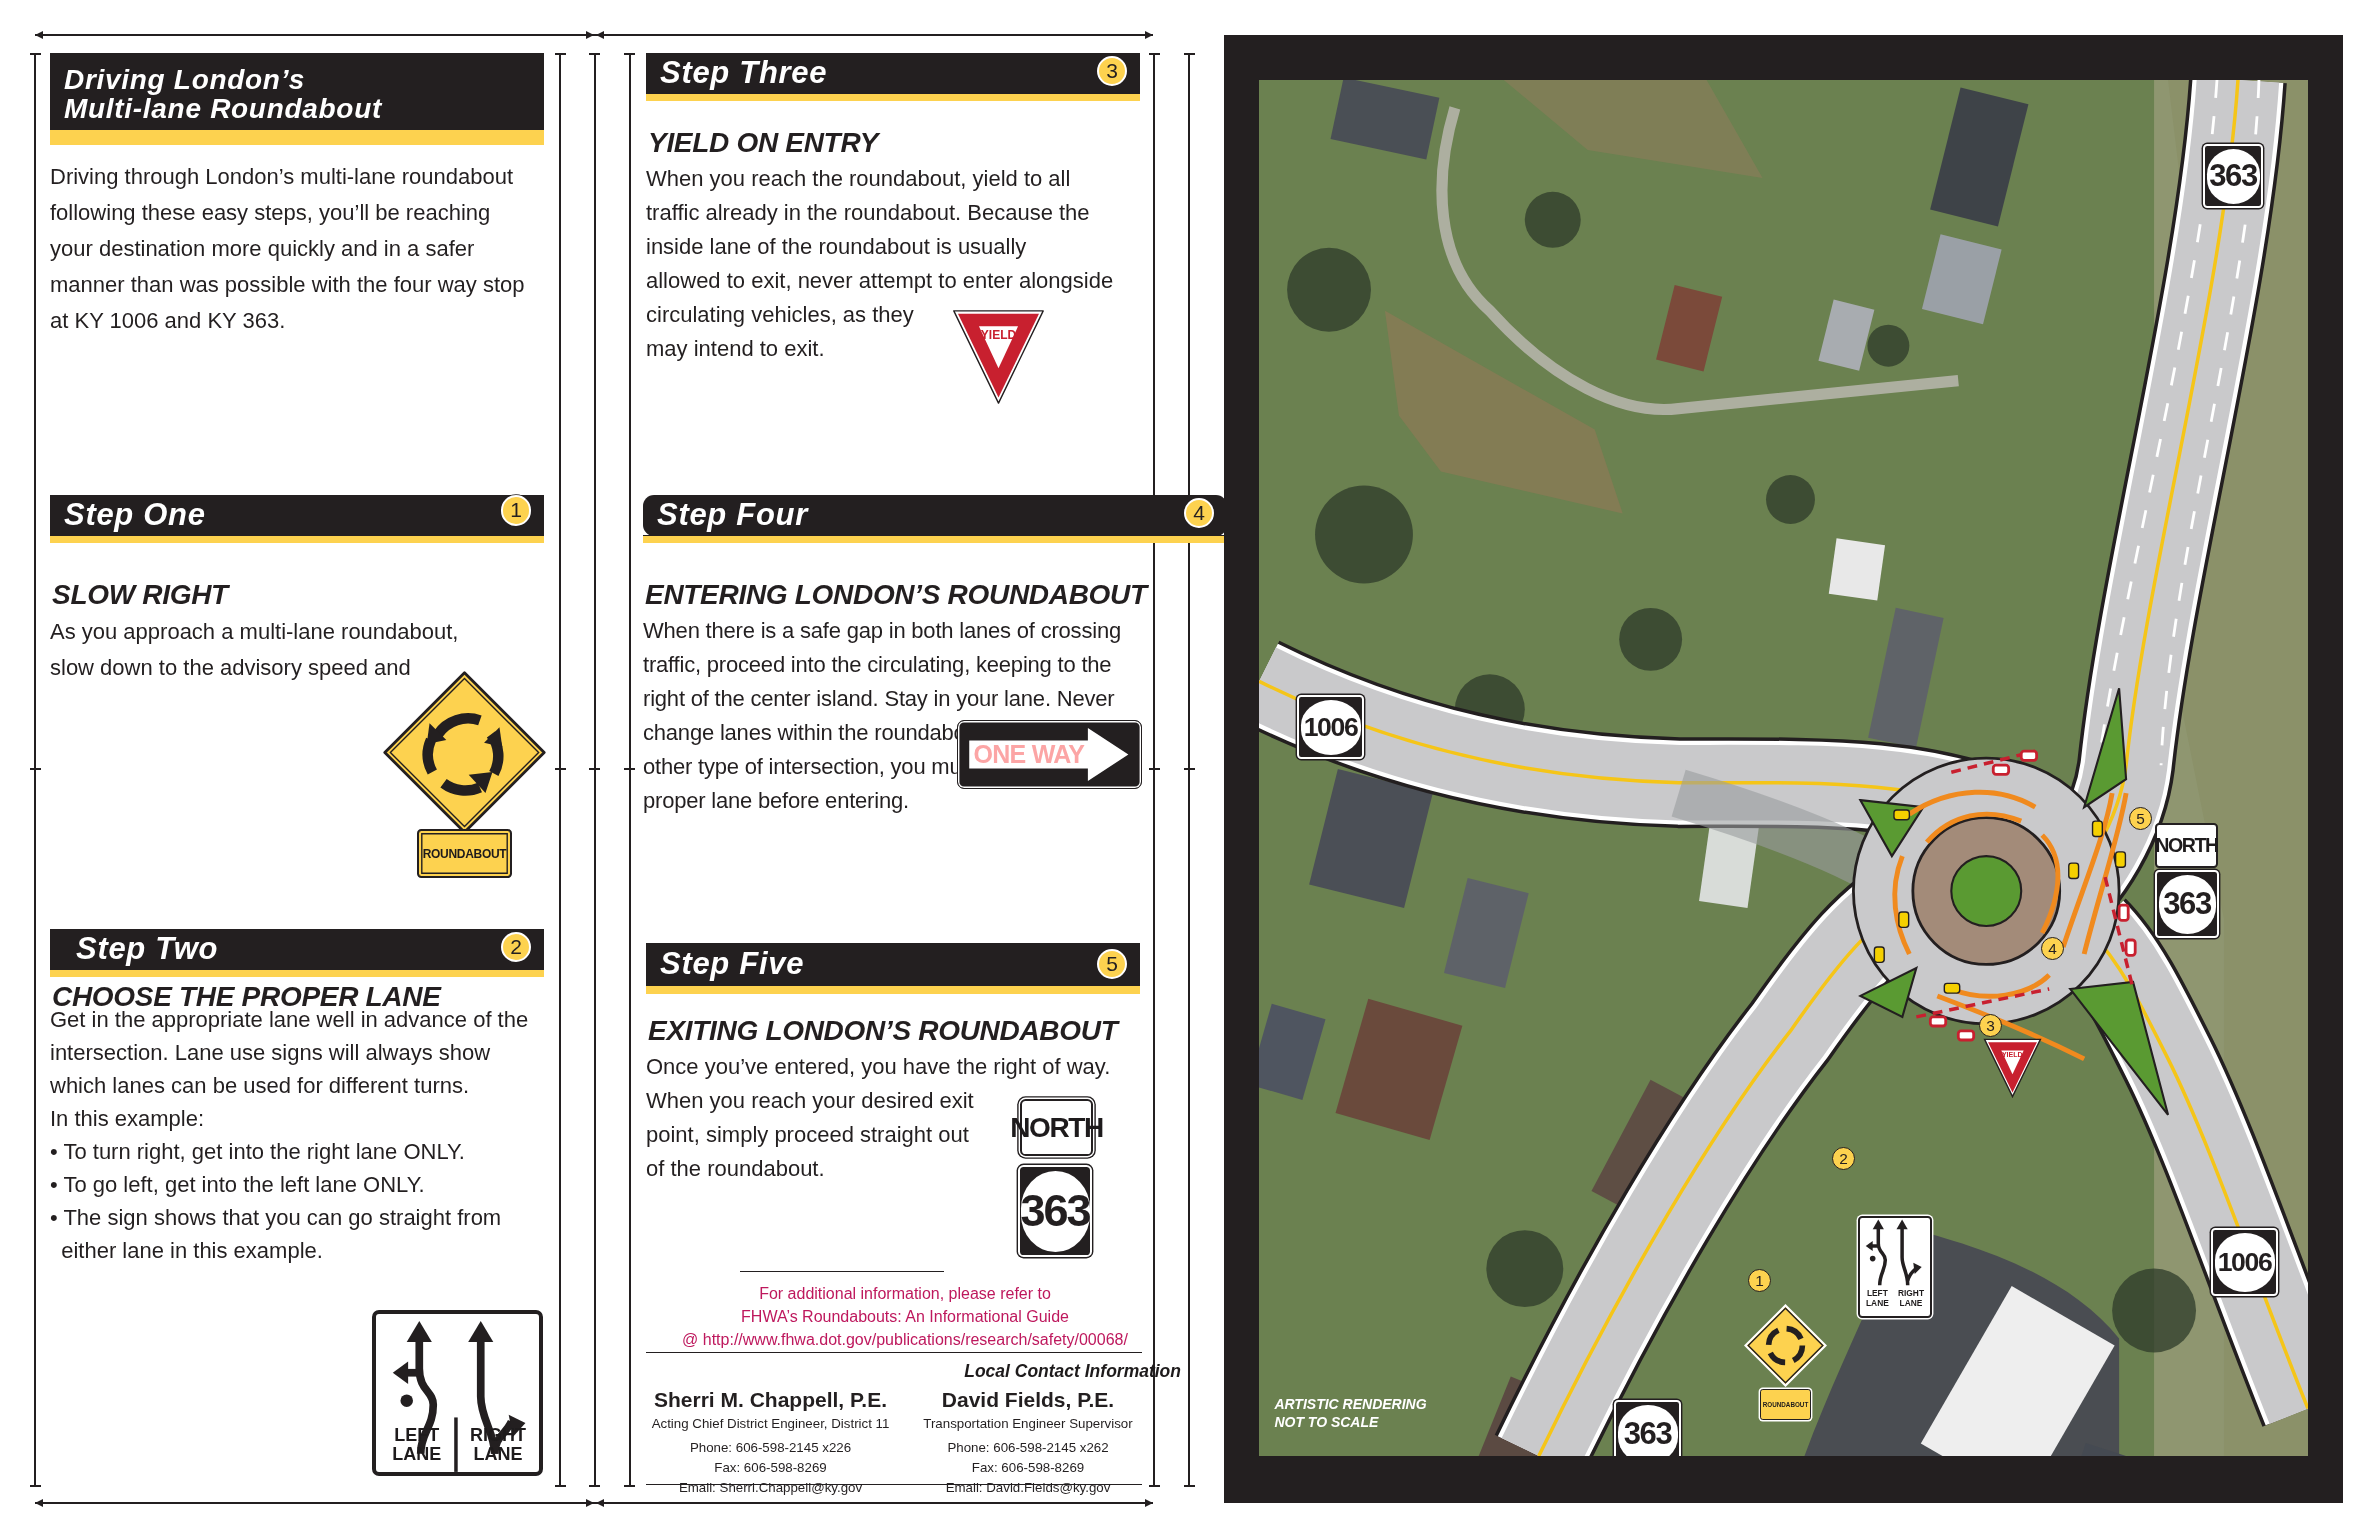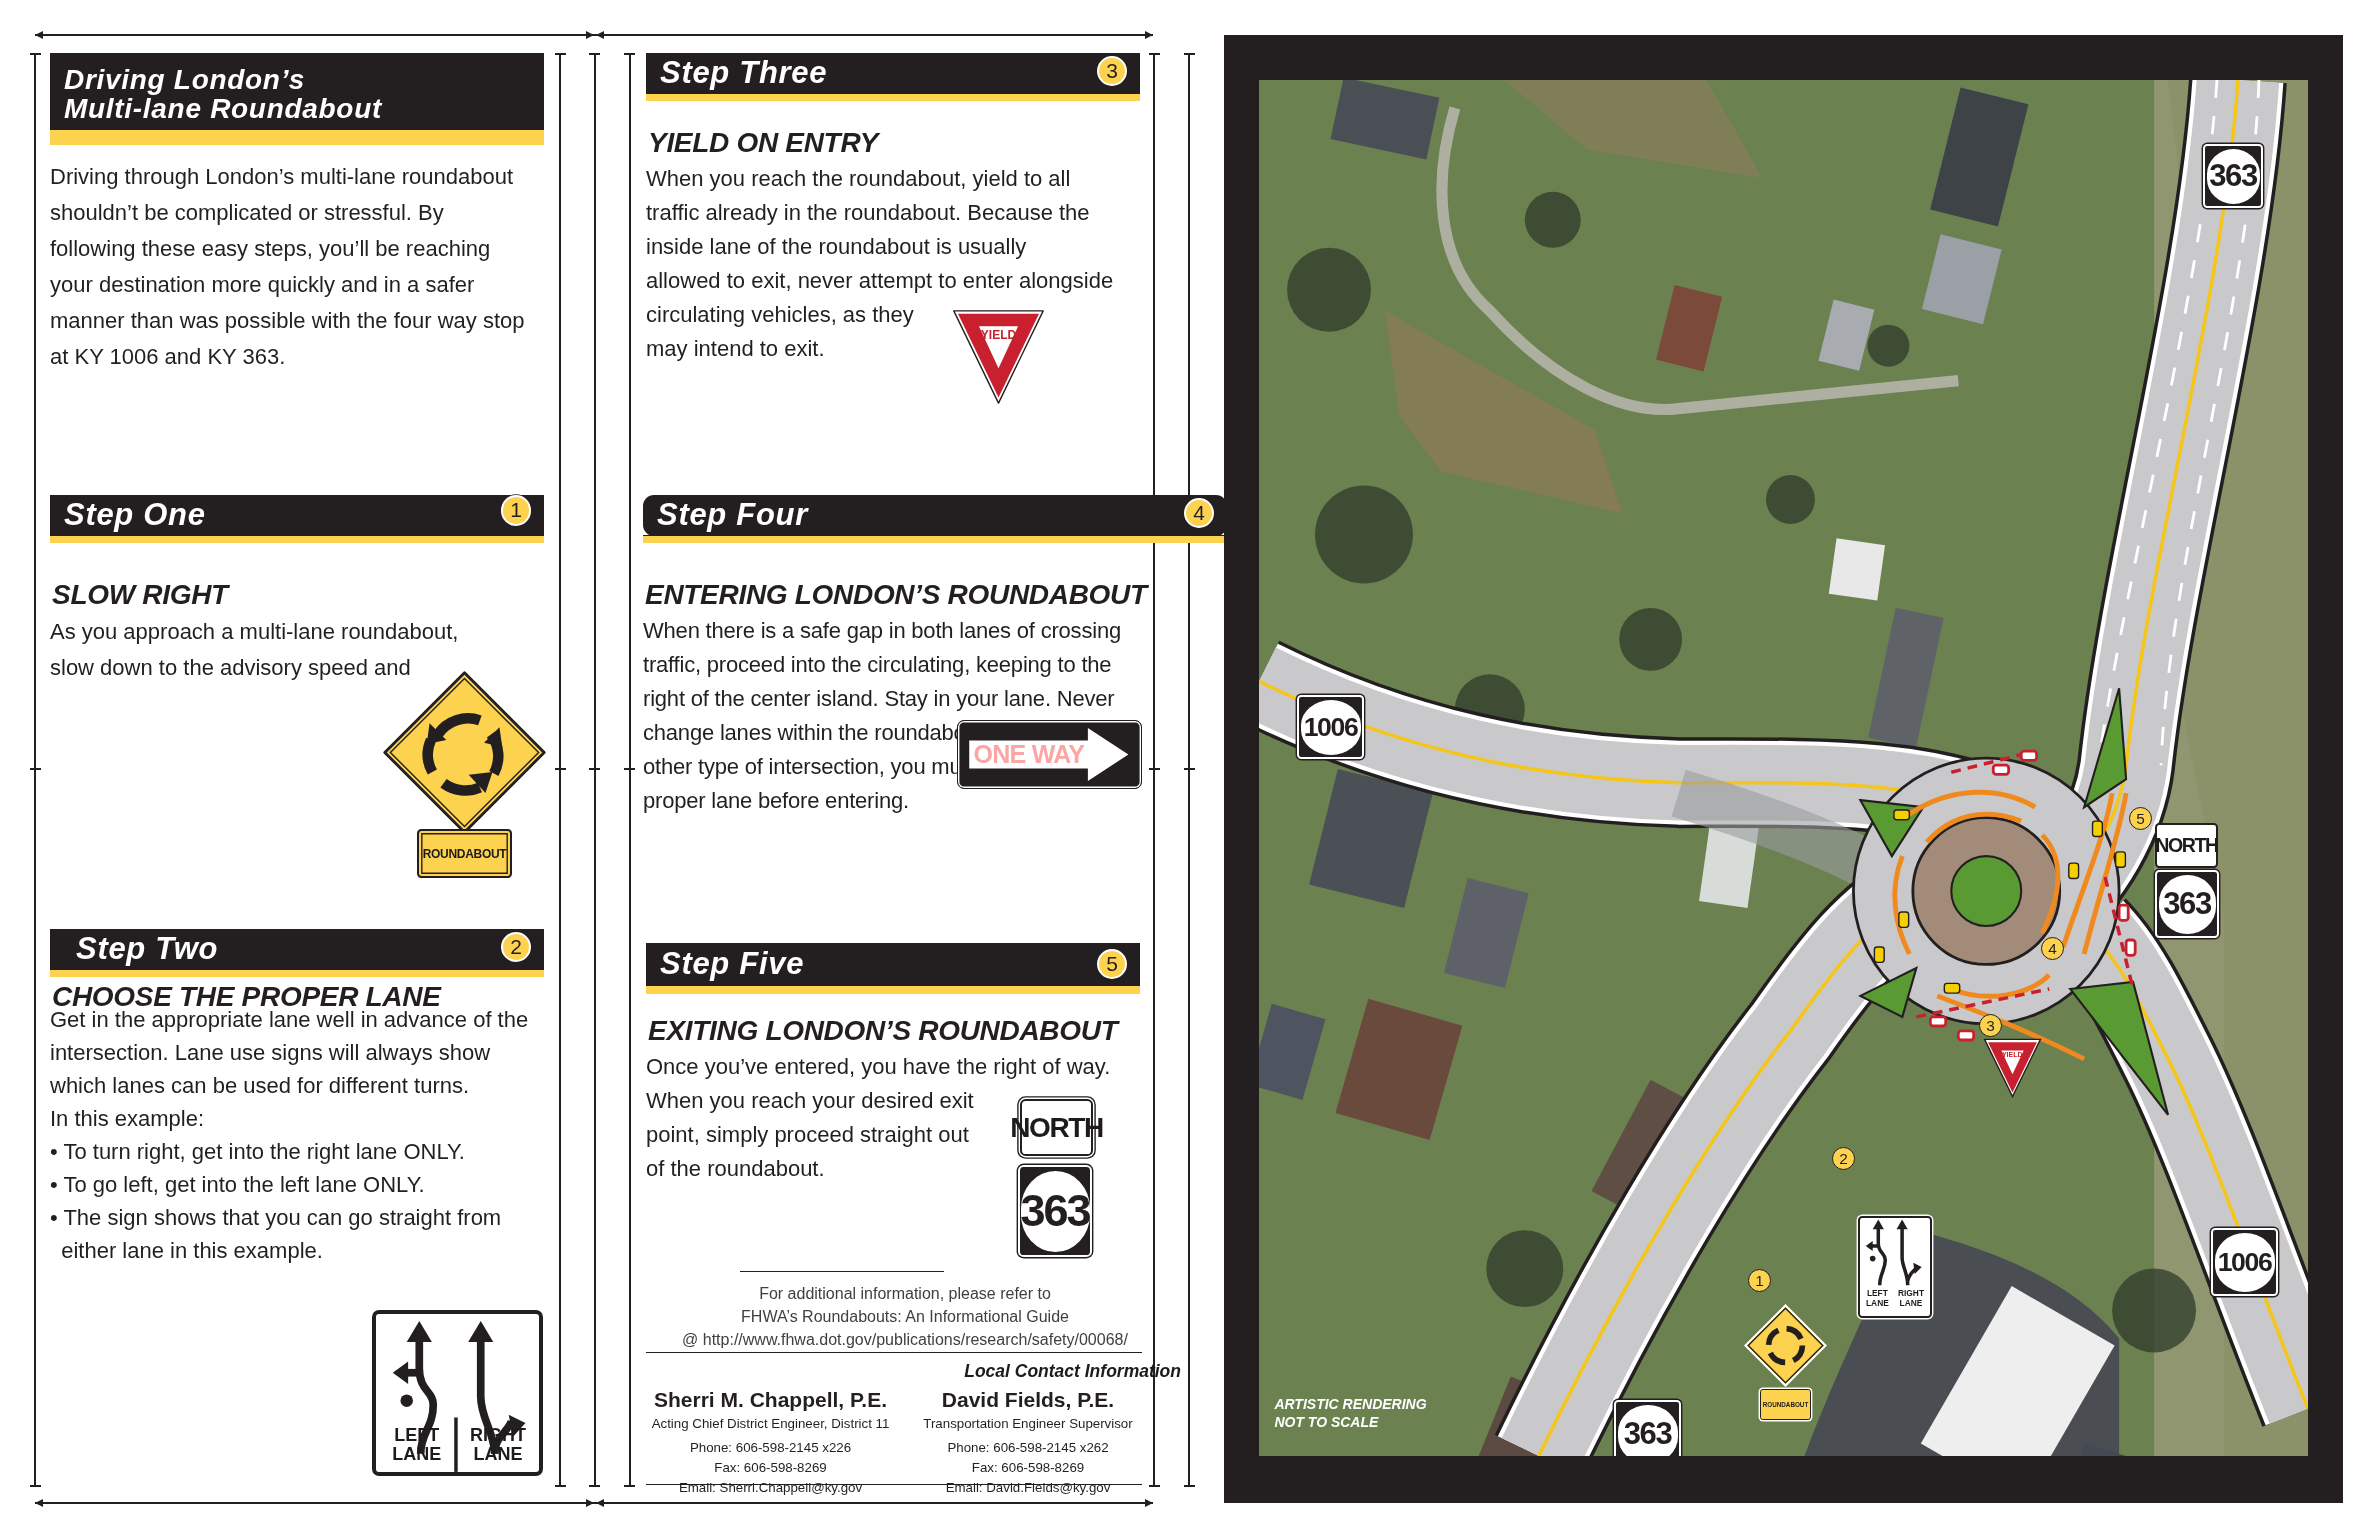--- a/index.html
+++ b/index.html
@@ -33,21 +33,21 @@
     position: absolute; font-weight: bold; font-style: italic; font-size: 28px; color: #231f20;
     letter-spacing: -0.3px; white-space: nowrap;
   }
   .body-text { position: absolute; font-size: 22px; color: #231f20; line-height: 36px; }
   .body-text p { margin: 0; }
   .tight { line-height: 33px; }
   .red-yield { color: #c8202f; font-weight: bold; font-style: italic; }
 
   
   .sign-black { background: #231f20; }
-  .footer-text { position: absolute; font-size: 16px; text-align: center; color: #404040; line-height: 23px; }
+  .footer-text { position: absolute; font-size: 16px; text-align: center; color: #be185d; line-height: 23px; }
   .contact { position: absolute; text-align: center; color: #231f20; }
   .contact .name { font-weight: bold; font-size: 21px; line-height: 28px; }
   .contact .role { font-size: 13.3px; line-height: 19.6px; }
   .contact .line { font-size: 13.3px; line-height: 20px; }
 
   
   .map-frame { position: absolute; left: 1224px; top: 35px; width: 1119px; height: 1468px; background: #231f20; }
   .map-inner { position: absolute; left: 35px; top: 45px; width: 1049px; height: 1376px; overflow: hidden; background: #6f8553; }
   .route-shield {
     position: absolute; background: #231f20; border: 2.1px solid #fff; box-shadow: 0 0 0 1.4px #231f20; border-radius: 4.2px;
@@ -105,21 +105,20 @@
 <div class="tick-v" style="left:1149px; top:1485px;"></div>
 <div class="tick-v" style="left:1184px; top:1485px;"></div>
 
 <div class="hdr" style="left:50px; top:53px; width:494px; height:92px;">
   <div class="title" style="top:9.8px; font-size:28px;">Driving London’s</div>
   <div class="title" style="top:39px; font-size:28px;">Multi-lane Roundabout</div>
   <div class="bar" style="height:15.4px;"></div>
 </div>
 <div class="body-text" style="left:50px; top:159px; width:503px;">
   <p>Driving through London’s multi-lane roundabout</p>
-  <p>shouldn’t be complicated or stressful. By</p>
   <p>following these easy steps, you’ll be reaching</p>
   <p>your destination more quickly and in a safer</p>
   <p>manner than was possible with the four way stop</p>
   <p>at KY 1006 and KY 363.</p>
 </div>
 
 <div class="hdr" style="left:50px; top:495px; width:494px; height:41px;">
   <div class="title" style="top:2.8px;">Step One</div>
   <div class="badge" style="top:0px; width:26.6px; height:26.6px; line-height:26.6px; font-size:21px;">1</div>
   <div class="bar" style="height:7px; bottom:-7px;"></div>

